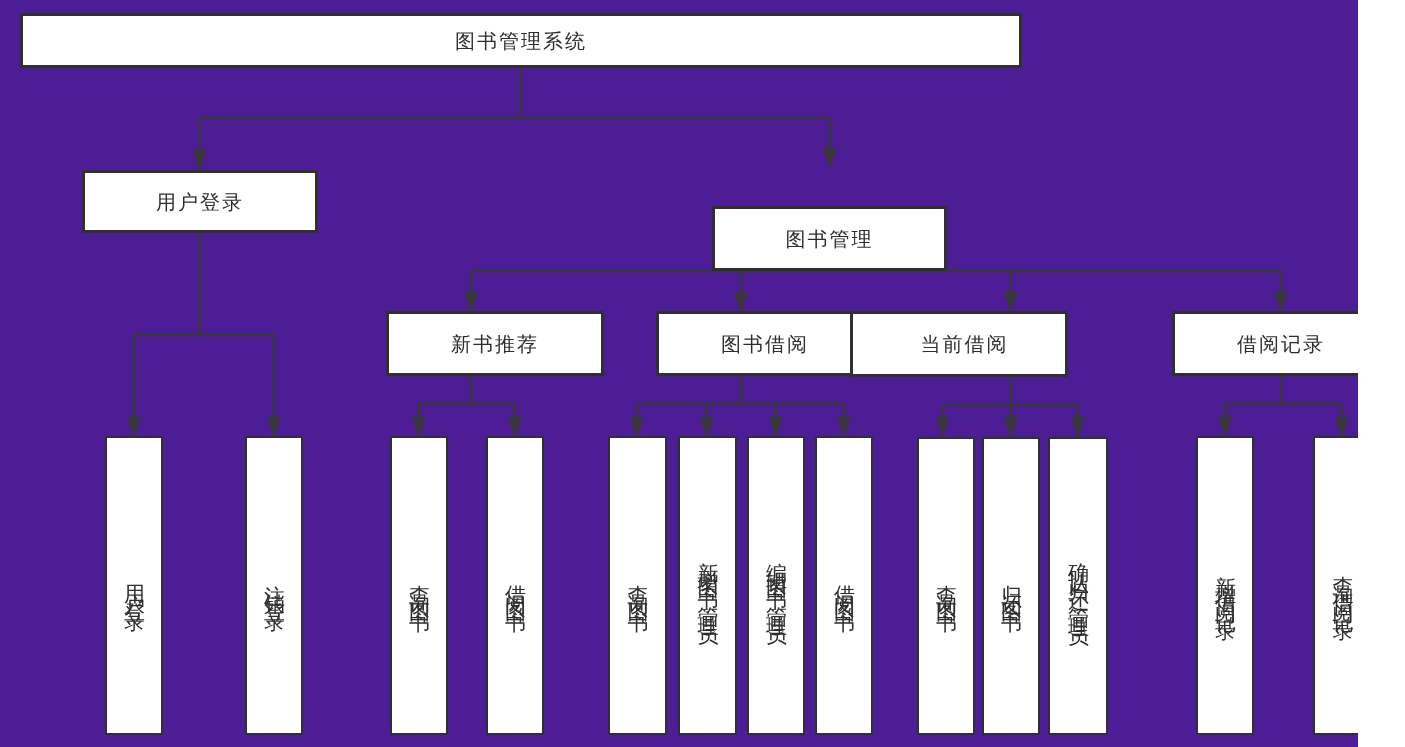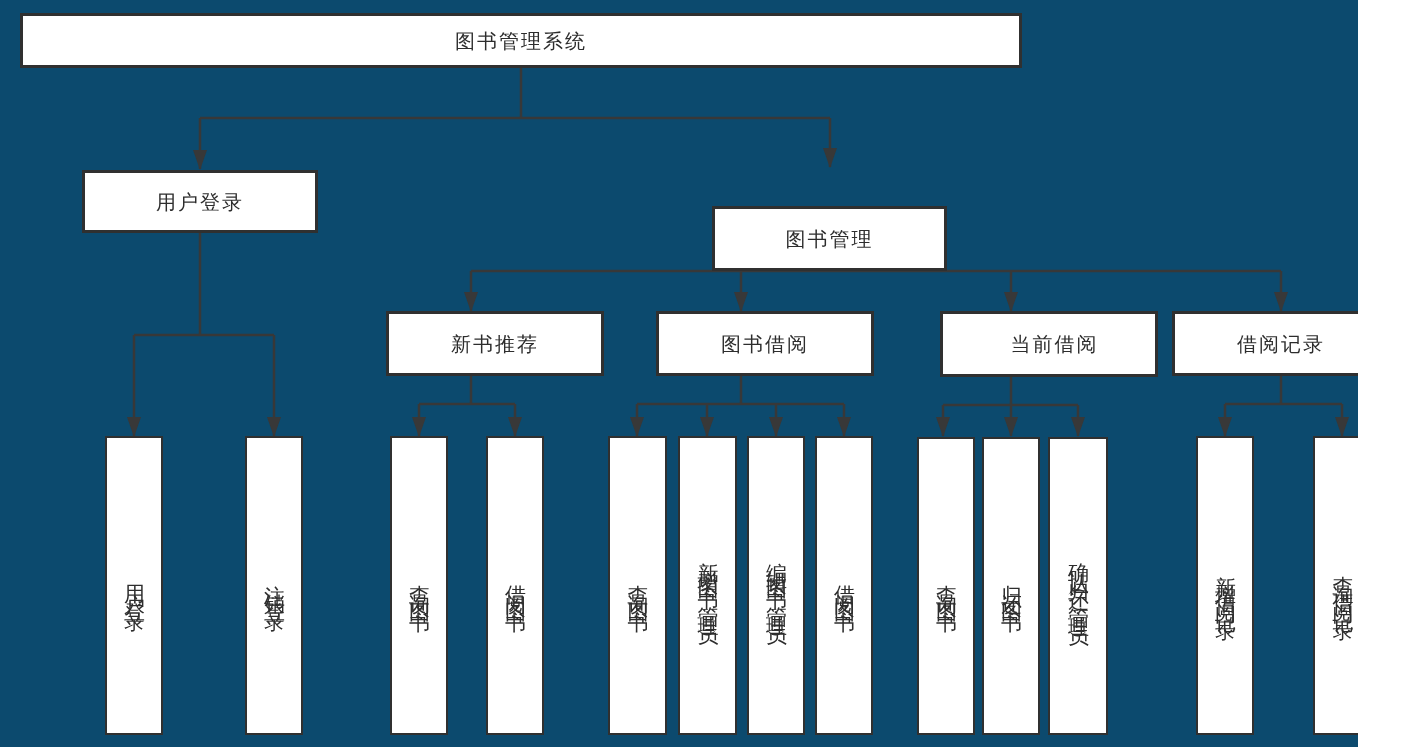--- a/index.html
+++ b/index.html
@@ -5,21 +5,21 @@
   html, body {
     margin: 0;
     padding: 0;
     background: #ffffff;
     font-family: "DejaVu Sans", "Liberation Sans", sans-serif;
   }
   #stage {
     position: relative;
     width: 1358px;
     height: 747px;
-    background: #0c4a6e;
+    background: #4c1d95;
     overflow: hidden;
   }
   #connectors {
     position: absolute;
     left: 0;
     top: 0;
     z-index: 0;
     pointer-events: none;
   }
   .node {
@@ -116,21 +116,21 @@
     </g>
   </svg>
 
   <div class="node root" style="left:20px; top:13px; width:1002px; height:55px;">图书管理系统</div>
 
   <div class="node h" style="left:82px; top:170px; width:236px; height:63px;">用户登录</div>
   <div class="node h" style="left:712px; top:167px; width:235px; height:65px;margin-top:39px;">图书管理</div>
 
   <div class="node h" style="left:362px; top:311px; width:218px; height:65px;margin-left:24px;">新书推荐</div>
   <div class="node h" style="left:656px; top:311px; width:218px; height:65px;">图书借阅</div>
-  <div class="node h" style="left:940px; top:311px; width:218px; height:66px;padding-left:11px;">当前借阅</div>
+  <div class="node h" style="left:850px; top:311px; width:218px; height:66px;padding-left:11px;">当前借阅</div>
   <div class="node h" style="left:1172px; top:311px; width:218px; height:65px;">借阅记录</div>
 
   <div class="node v" style="left:105px; top:436px; width:58px; height:299px;">用户登录</div>
   <div class="node v" style="left:245px; top:436px; width:58px; height:299px;">注销登录</div>
 
   <div class="node v" style="left:390px; top:436px; width:58px; height:299px;">查询图书</div>
   <div class="node v" style="left:486px; top:436px; width:58px; height:299px;">借阅图书</div>
 
   <div class="node v" style="left:608px; top:436px; width:59px; height:299px;">查询图书</div>
   <div class="node v" style="left:678px; top:436px; width:59px; height:299px;">新增图书（管理员）</div>

